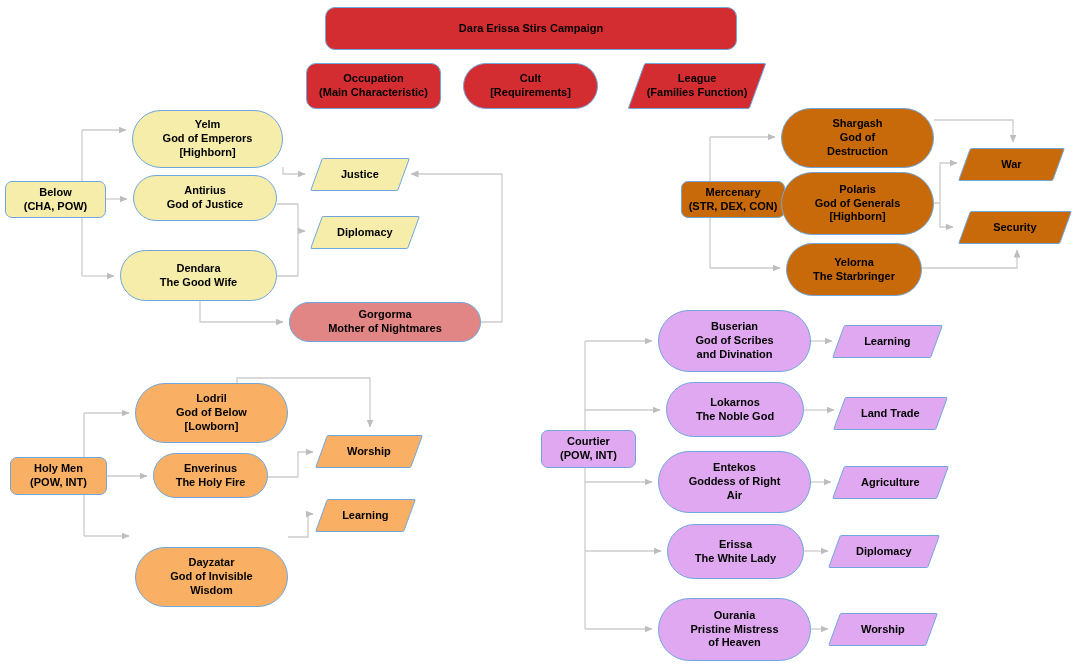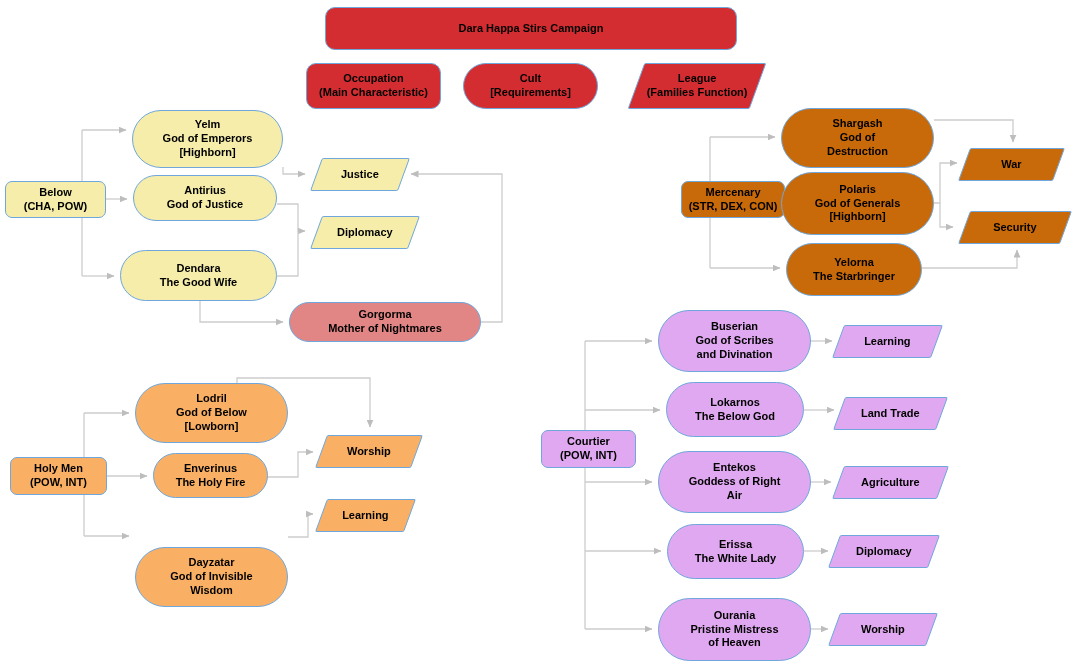--- a/index.html
+++ b/index.html
@@ -73,21 +73,21 @@
     <polyline points="585,551 661,551" marker-end="url(#arr)"></polyline>
     <polyline points="585,629 652,629" marker-end="url(#arr)"></polyline>
     <polyline points="811,341 832,341" marker-end="url(#arr)"></polyline>
     <polyline points="804,410 834,410" marker-end="url(#arr)"></polyline>
     <polyline points="811,482 831,482" marker-end="url(#arr)"></polyline>
     <polyline points="804,551 828,551" marker-end="url(#arr)"></polyline>
     <polyline points="811,629 828,629" marker-end="url(#arr)"></polyline>
   </svg>
 
   <div class="node bigrect c-red" style="left:325px;top:7px;width:412px;height:43px;">
-    <span class="lbl">Dara Happa Stirs Campaign</span>
+    <span class="lbl">Dara Erissa Stirs Campaign</span>
   </div>
   <div class="node bigrect c-red" style="left:306px;top:63px;width:135px;height:46px;">
     <span class="lbl">Occupation
 (Main Characteristic)</span>
   </div>
   <div class="node stadium c-red" style="left:463px;top:63px;width:135px;height:46px;">
     <span class="lbl">Cult
 [Requirements]</span>
   </div>
   <div class="node para c-red" style="left:636px;top:63px;width:122px;height:46px;">
@@ -180,21 +180,21 @@
   <div class="node stadium c-violet" style="left:658px;top:310px;width:153px;height:62px;">
     <span class="lbl">Buserian
 God of Scribes
 and Divination</span>
   </div>
   <div class="node para c-violet" style="left:838px;top:325px;width:99px;height:33px;">
     <span class="lbl">Learning</span>
   </div>
   <div class="node stadium c-violet" style="left:666px;top:382px;width:138px;height:55px;">
     <span class="lbl">Lokarnos
-The Below God</span>
+The Noble God</span>
   </div>
   <div class="node para c-violet" style="left:839px;top:397px;width:103px;height:33px;">
     <span class="lbl">Land Trade</span>
   </div>
   <div class="node stadium c-violet" style="left:658px;top:451px;width:153px;height:62px;">
     <span class="lbl">Entekos
 Goddess of Right
 Air</span>
   </div>
   <div class="node para c-violet" style="left:838px;top:466px;width:105px;height:33px;">

